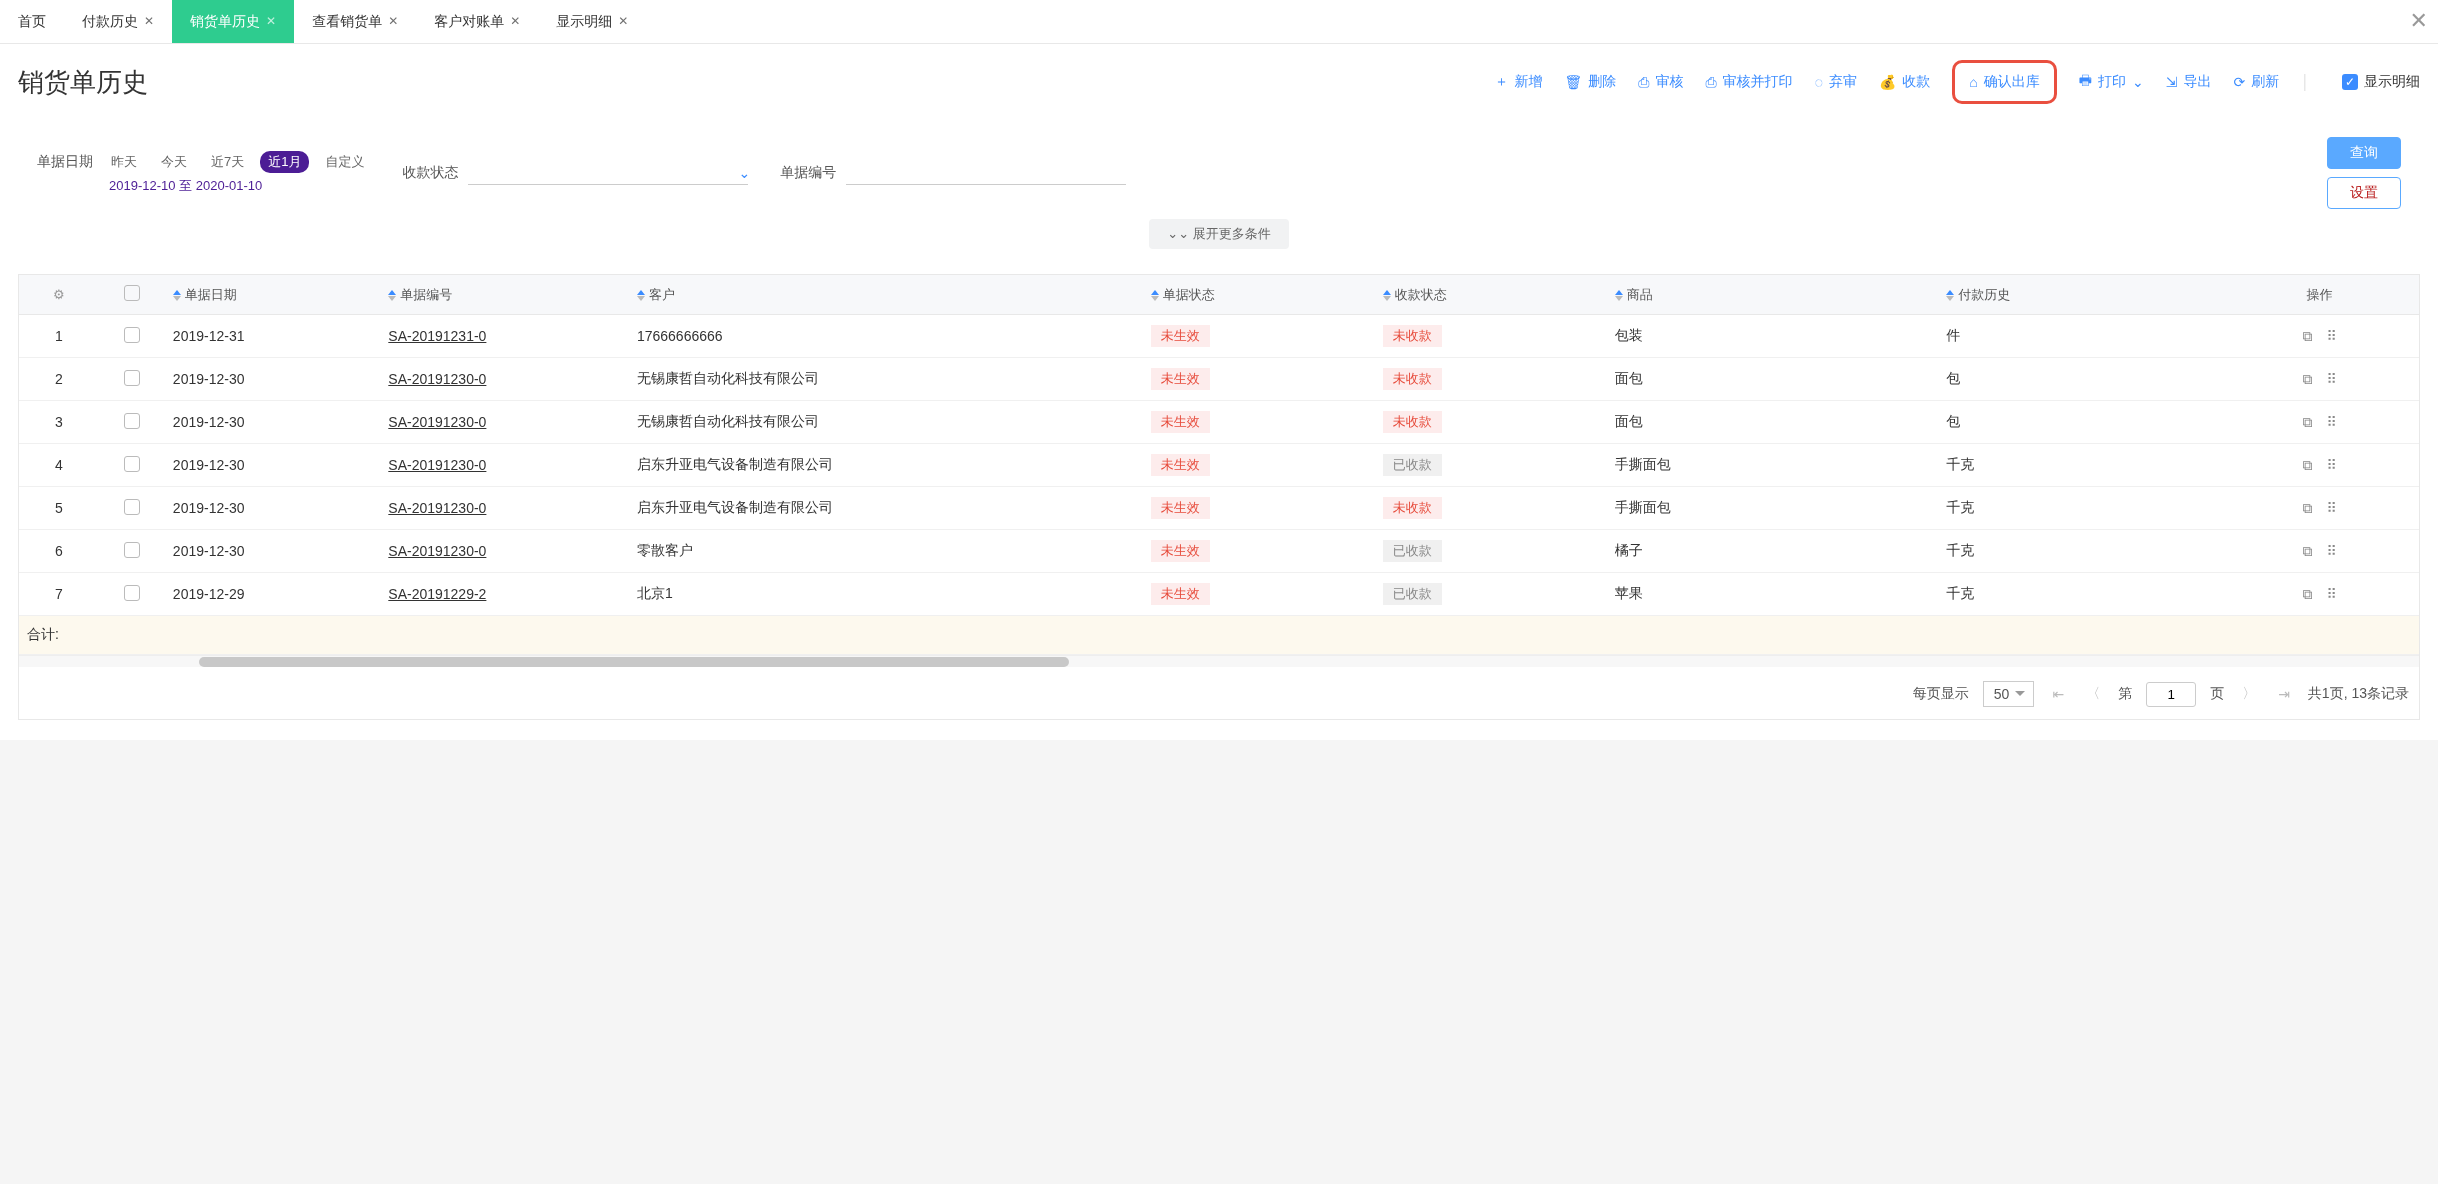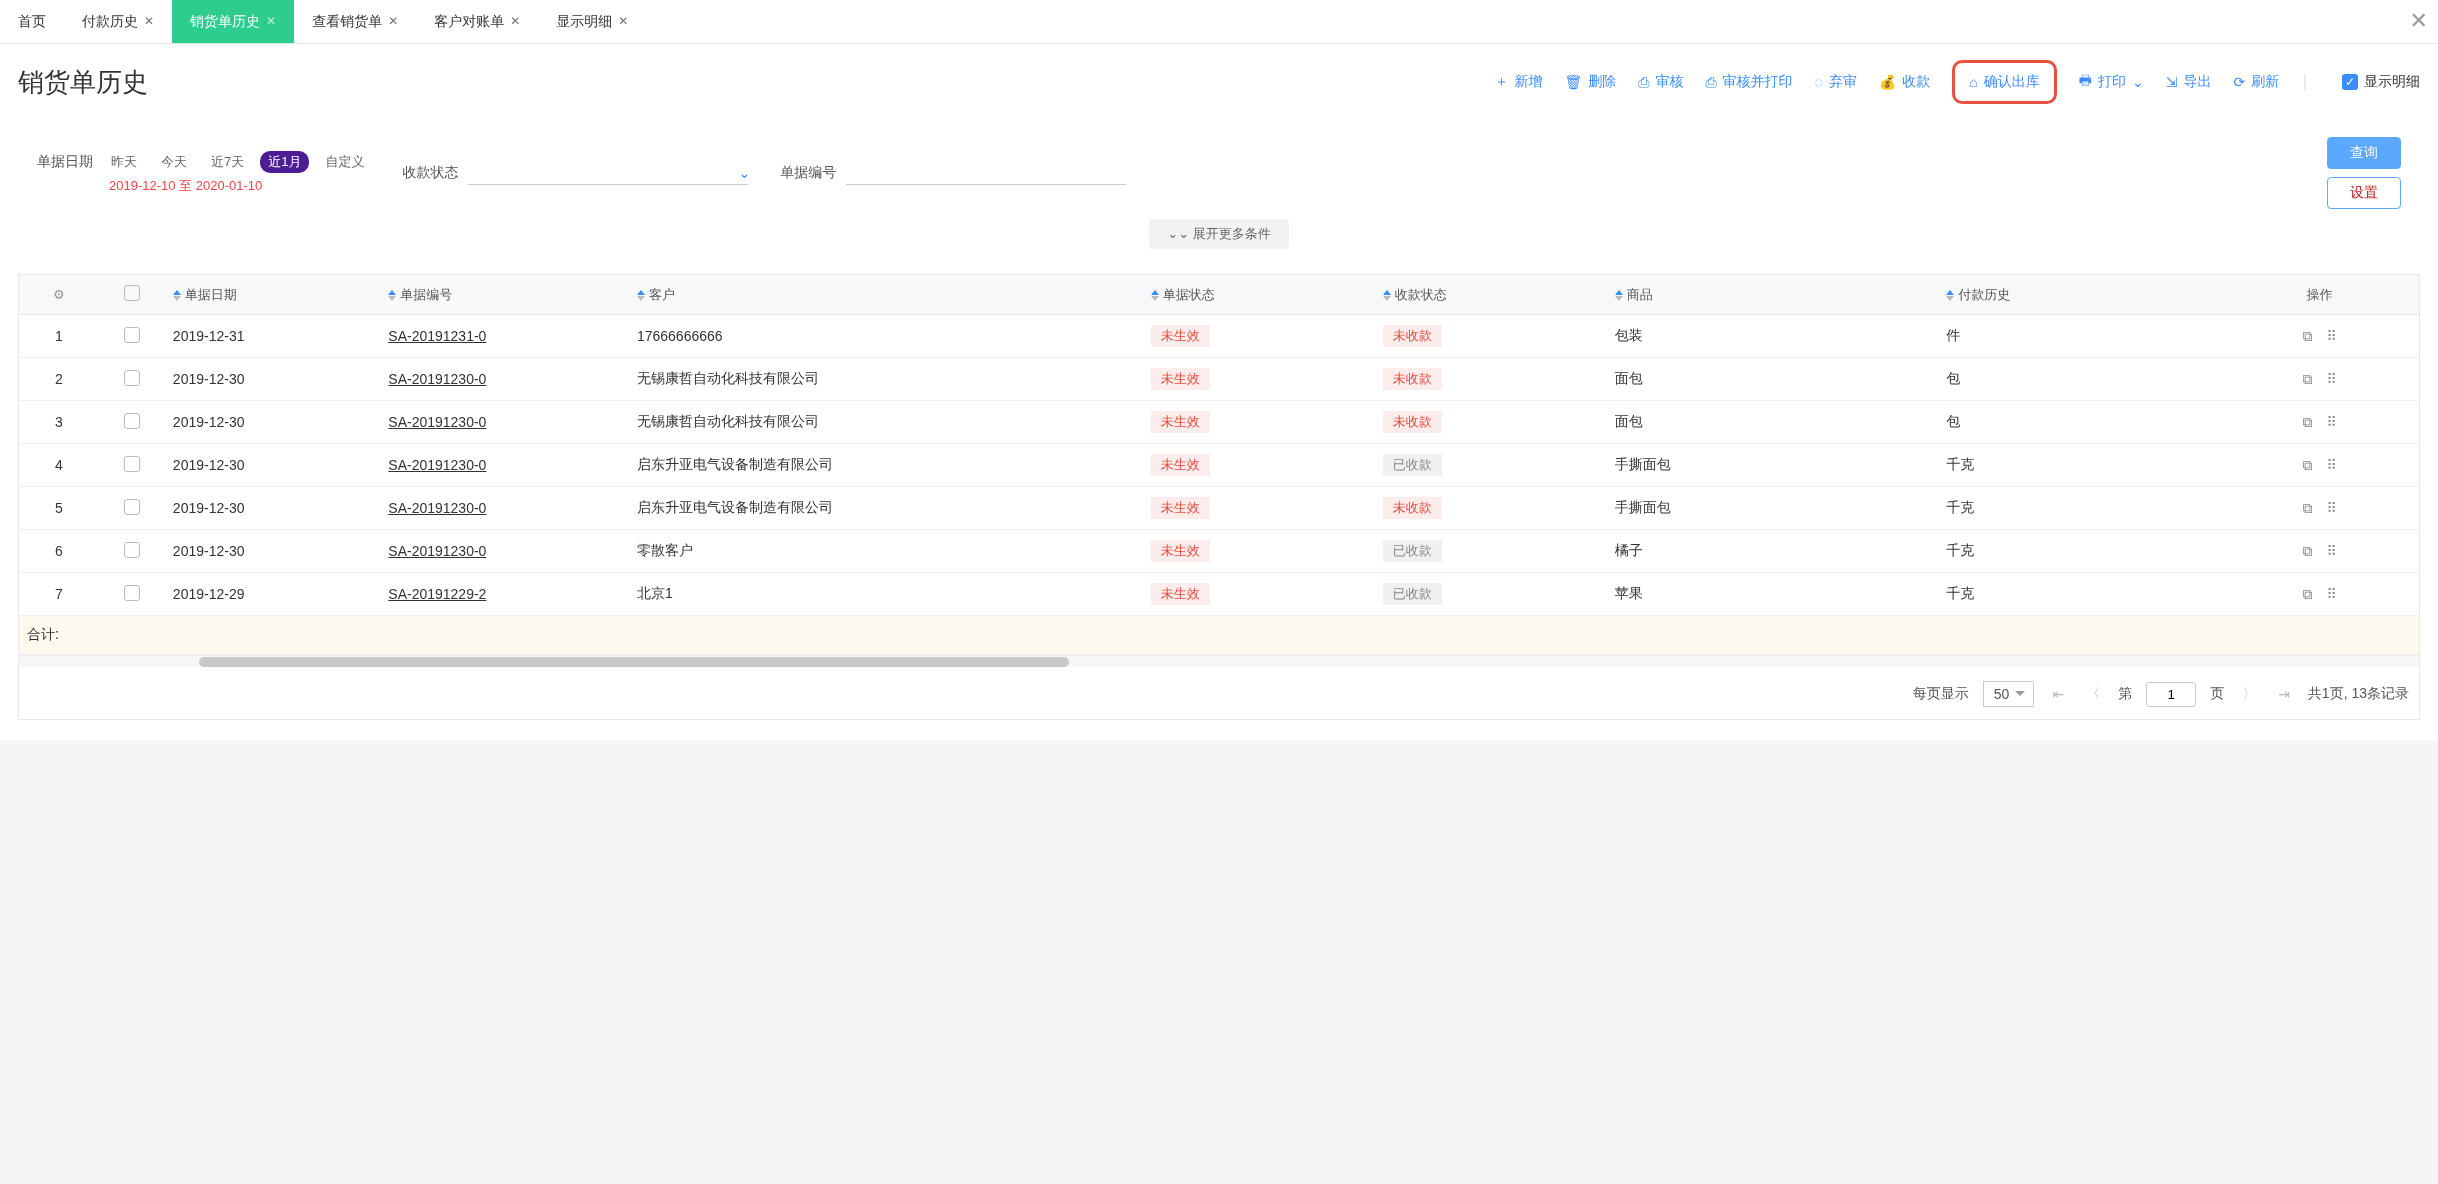--- a/index.html
+++ b/index.html
@@ -25,21 +25,21 @@
 .chk-wrap .box { width: 16px; height: 16px; border-radius: 3px; background: #3b8cff; display: inline-flex; align-items: center; justify-content: center; color: #fff; font-size: 12px; }
 
 
 .filter-card { border: 1px solid #ffffff; background: #fff; padding: 14px 18px 8px; position: relative; }
 .filter-row { display: flex; align-items: center; gap: 30px; }
 .filter-item { display: flex; align-items: center; gap: 10px; }
 .filter-label { color: #555; }
 .date-pills { display: flex; align-items: center; gap: 8px; }
 .pill { padding: 2px 8px; border-radius: 10px; cursor: pointer; color: #666; font-size: 13px; }
 .pill.active { background: #4c1d95; color: #fff; }
-.date-range { color: #ef4444; font-size: 13px; margin-top: 4px; }
+.date-range { color: #4c1d95; font-size: 13px; margin-top: 4px; }
 .underline-input { border: none; border-bottom: 1px solid #ccc; outline: none; padding: 4px 2px; width: 280px; background: transparent; }
 .dropdown-caret { color: #3b8cff; margin-left: -20px; }
 .side-btns { margin-left: auto; display: flex; flex-direction: column; gap: 8px; }
 .btn { padding: 6px 22px; border-radius: 4px; cursor: pointer; font-size: 14px; text-align: center; }
 .btn.primary { background: #5aa9ff; color: #fff; border: 1px solid #5aa9ff; }
 .btn.outline { background: #fff; color: #b91c1c; border: 1px solid #5aa9ff; }
 .expand-btn { margin: 10px auto 2px; display: block; background: #f1f2f3; border: none; padding: 6px 18px; border-radius: 4px; color: #666; cursor: pointer; font-size: 13px; }
 
 
 .table-wrap { margin-top: 14px; border: 1px solid #e8e8e8; position: relative; }

